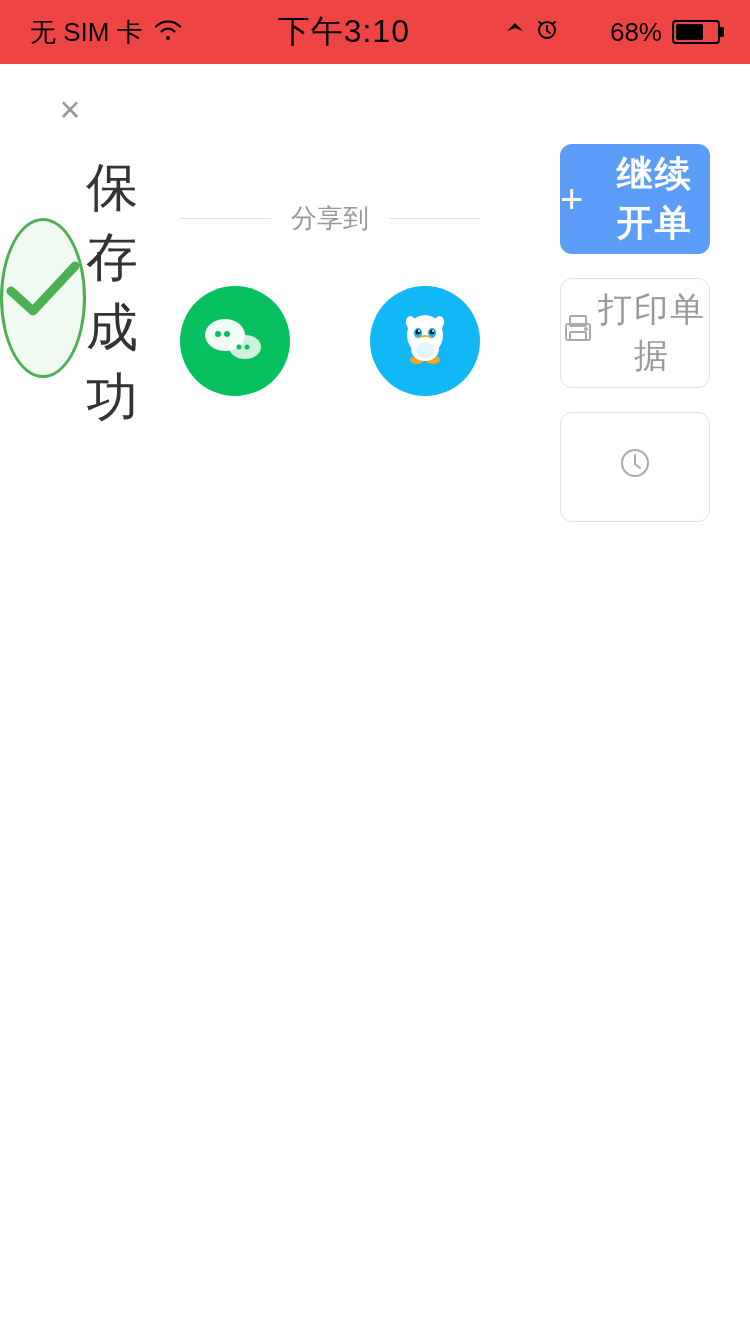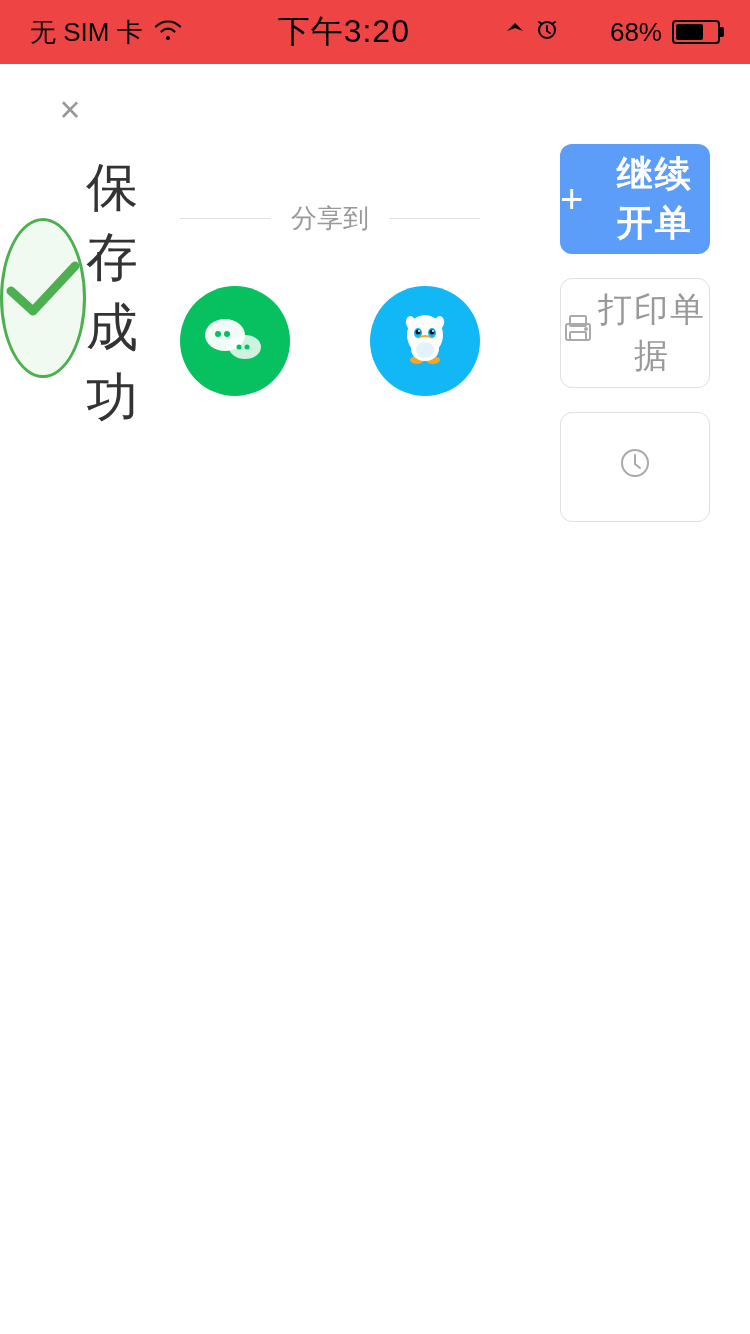--- a/index.html
+++ b/index.html
@@ -280,21 +280,21 @@
   <div class="status-left">
     <span>无 SIM 卡</span>
     <span class="wifi-icon">
       <svg width="30" height="22" viewBox="0 0 30 22" fill="none">
         <path d="M15 18a2 2 0 110 4 2 2 0 010-4z" fill="#000"></path>
         <path d="M8.5 13.5C10.2 11.8 12.5 10.7 15 10.7s4.8 1.1 6.5 2.8" stroke="#000" stroke-width="2.2" fill="none" stroke-linecap="round"></path>
         <path d="M3 8.5C6.1 5.4 10.3 3.5 15 3.5s8.9 1.9 12 5" stroke="#000" stroke-width="2.2" fill="none" stroke-linecap="round"></path>
       </svg>
     </span>
   </div>
-  <div class="status-center">下午3:20</div>
+  <div class="status-center">下午3:10</div>
   <div class="status-right">
     <span>
       <svg width="20" height="20" viewBox="0 0 20 20" fill="none">
         <path d="M10 2L18 10L10 7L2 10L10 2Z" fill="#000"></path>
       </svg>
     </span>
     <span>
       <svg width="24" height="24" viewBox="0 0 24 24" fill="none">
         <circle cx="12" cy="13" r="8" stroke="#000" stroke-width="2" fill="none"></circle>
         <path d="M12 9v5l3 2" stroke="#000" stroke-width="2" stroke-linecap="round"></path>

